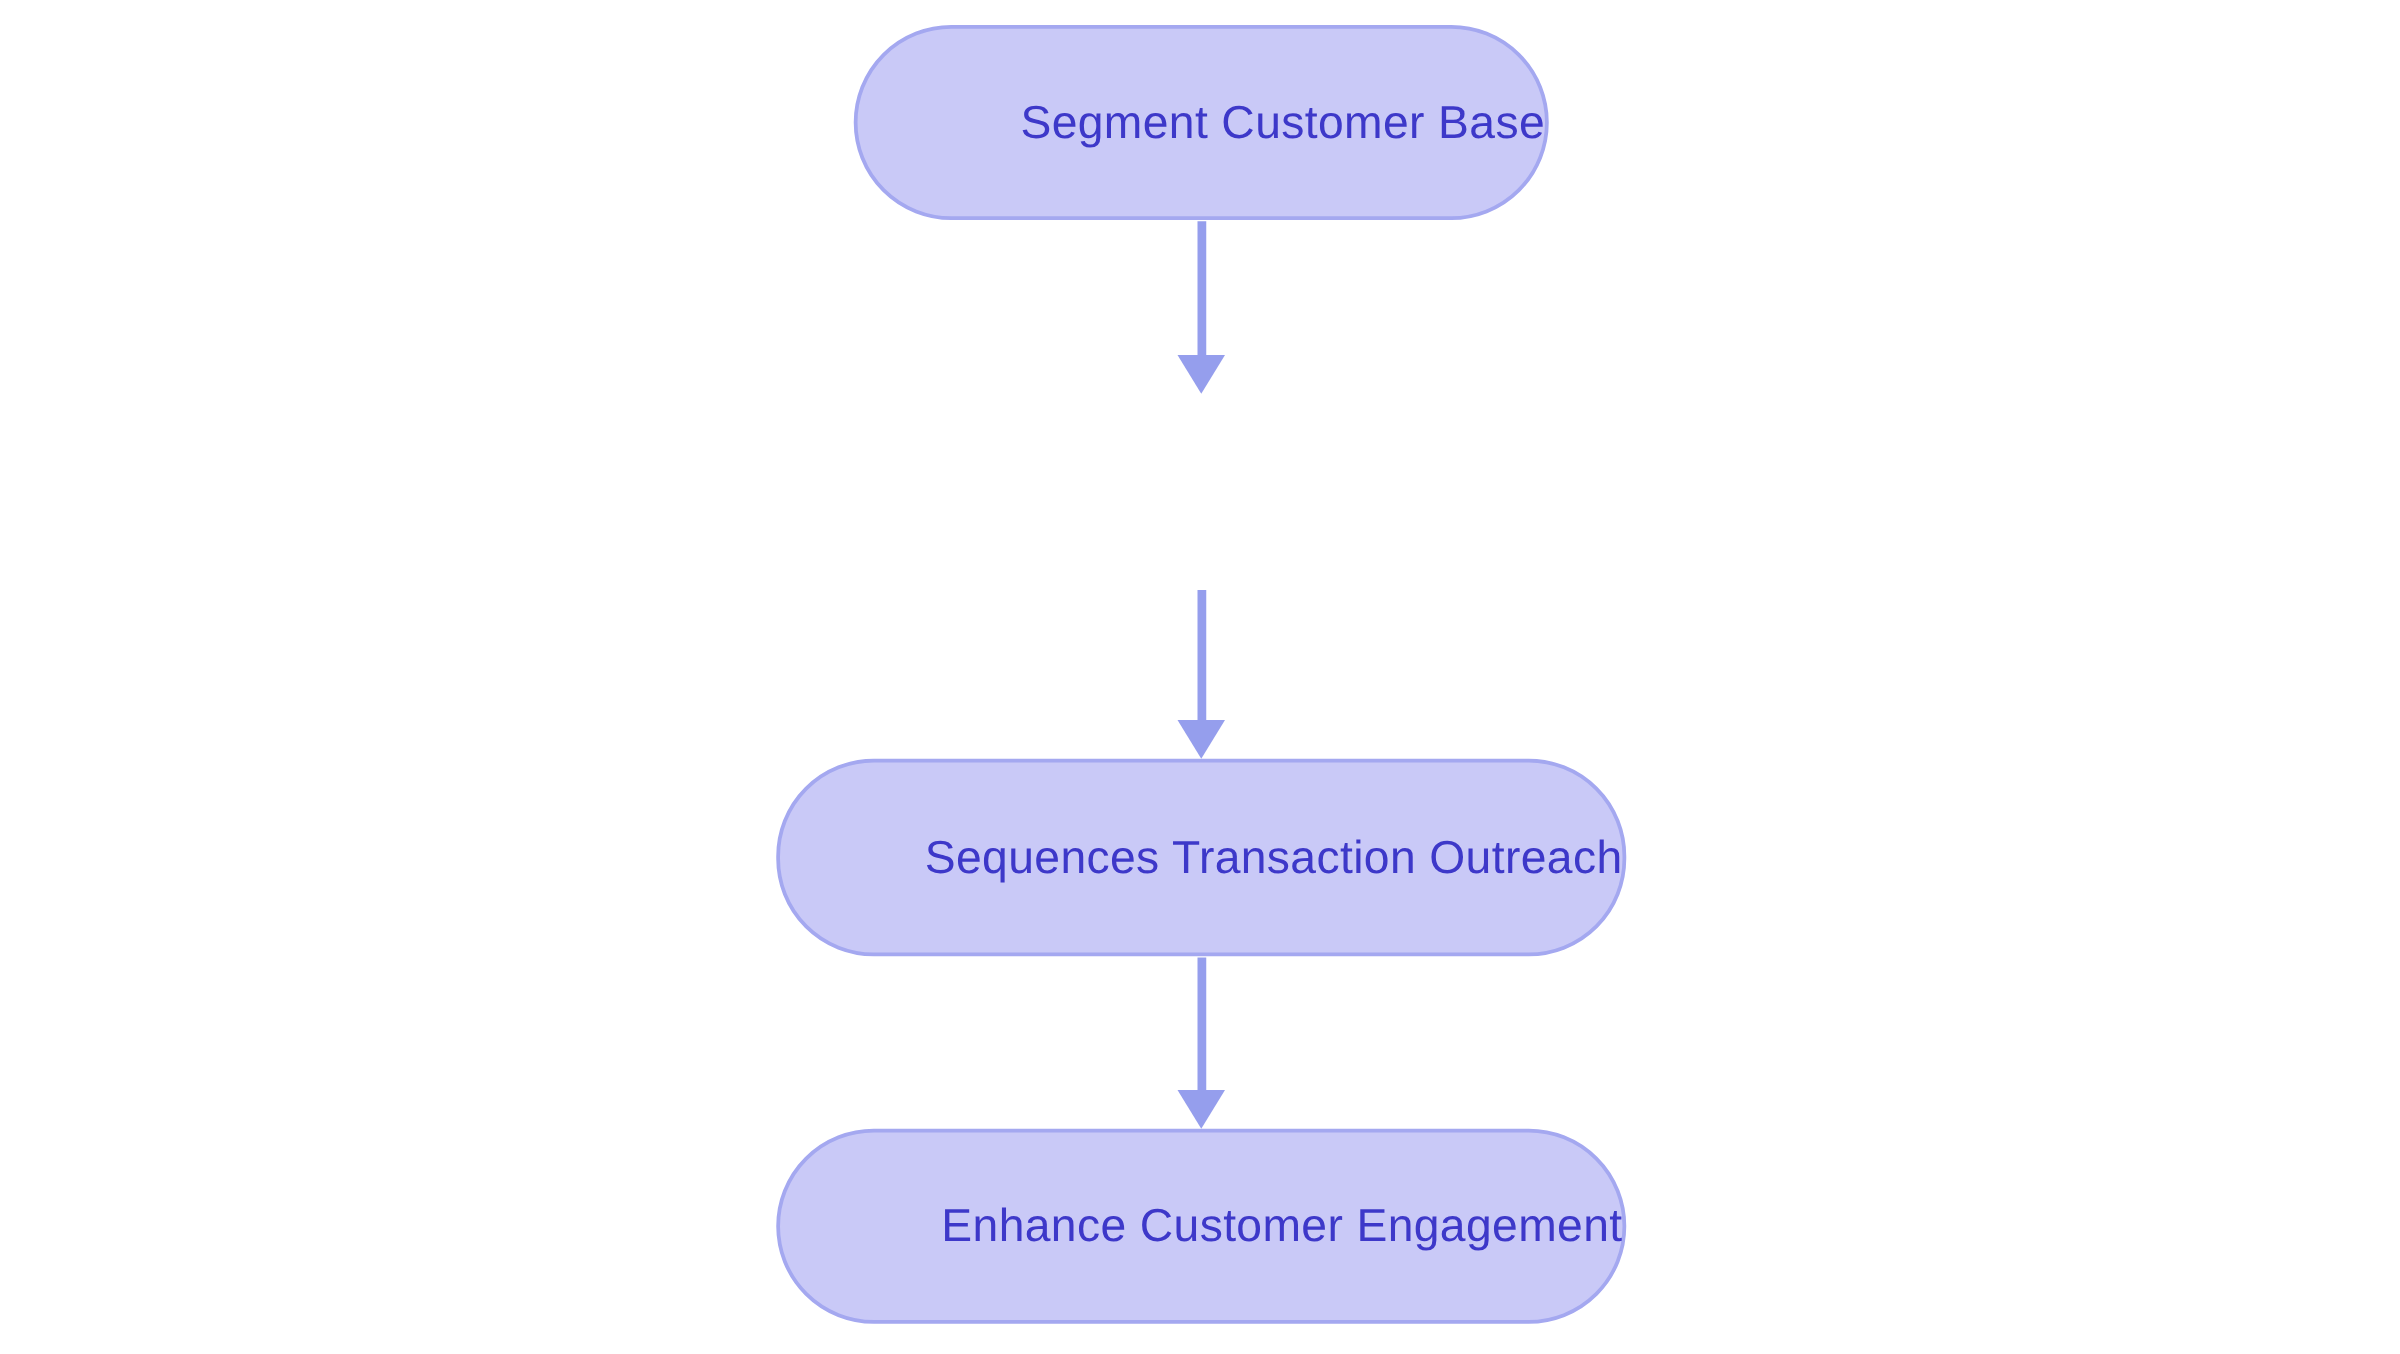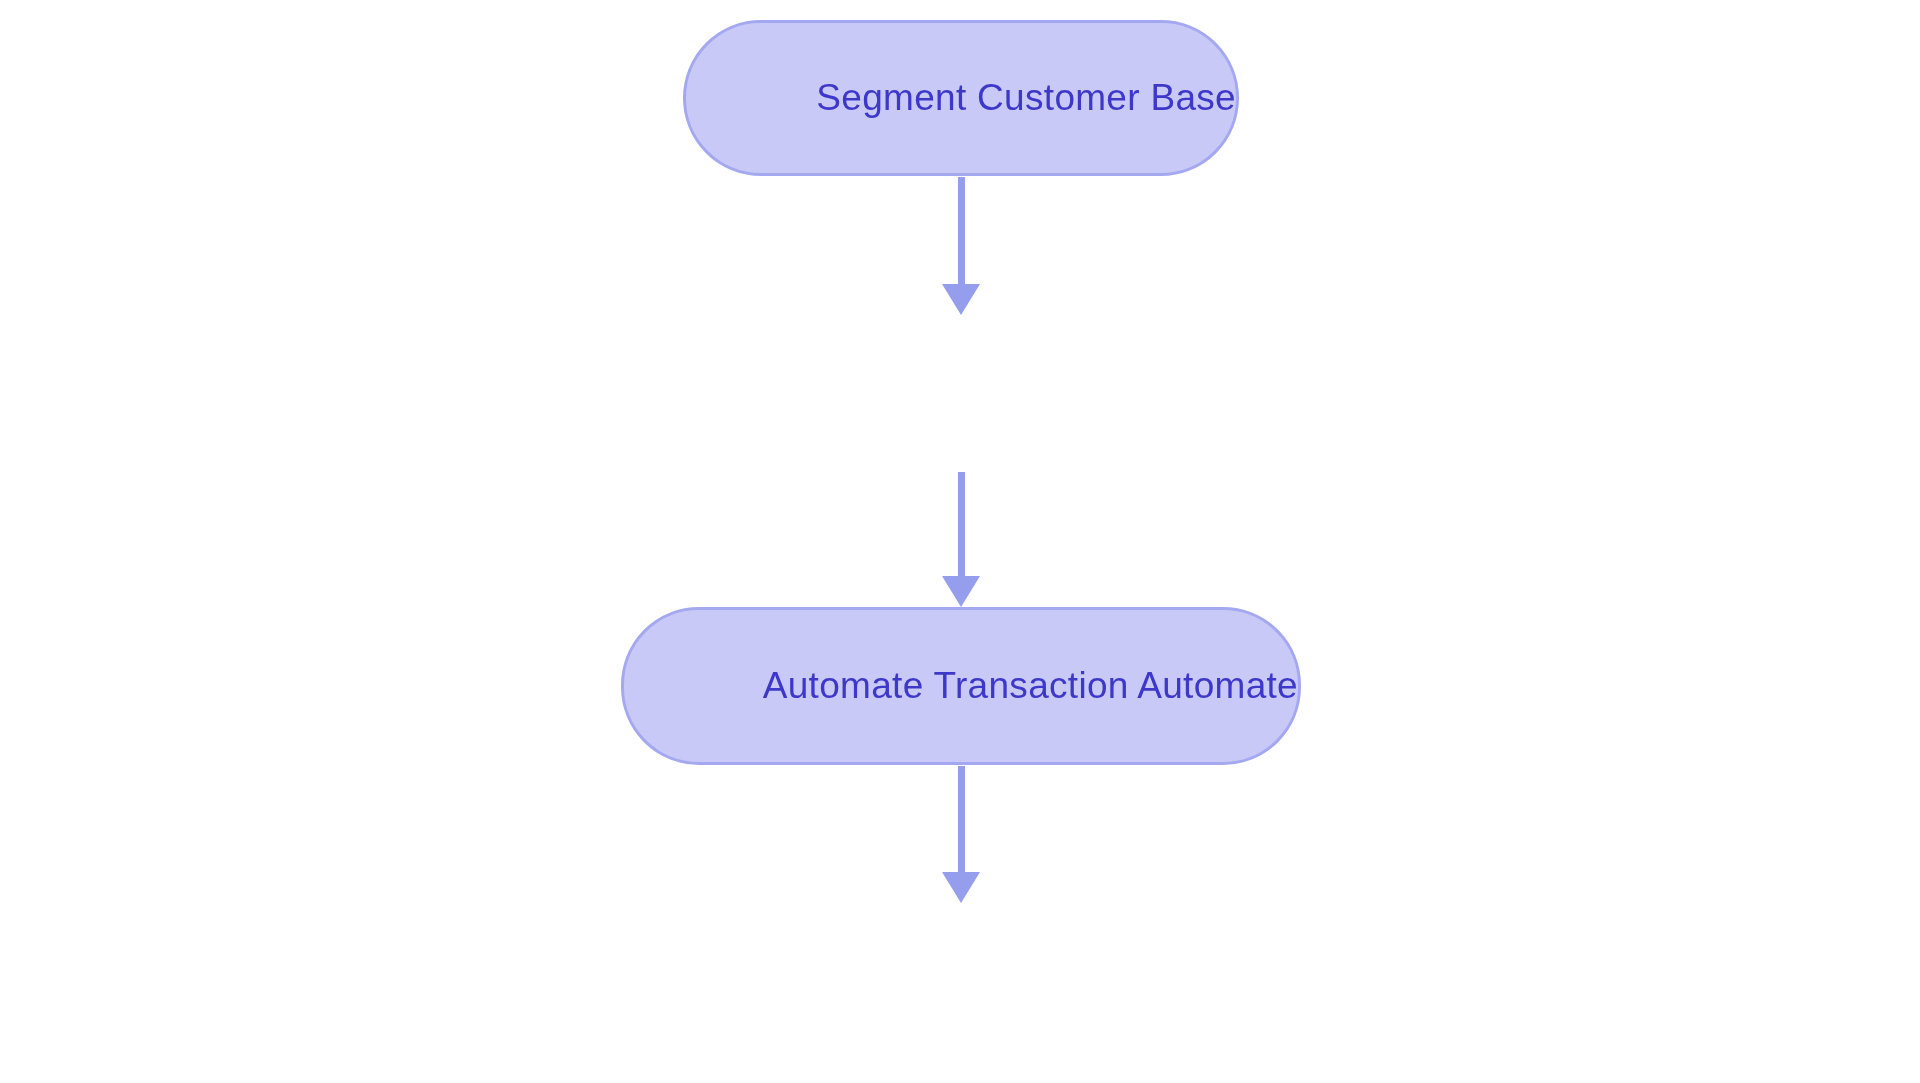--- a/index.html
+++ b/index.html
@@ -85,22 +85,25 @@
     <div class="arrow-head"></div>
   </div>
 
 
   <div class="arrow arrow-2">
     <div class="arrow-line"></div>
     <div class="arrow-head"></div>
   </div>
 
   <div class="node node-3">
-    <span class="node-label">Automate Transaction Automate</span>
+    <span class="node-label">Sequences Transaction Outreach</span>
   </div>
 
   <div class="arrow arrow-3">
     <div class="arrow-line"></div>
     <div class="arrow-head"></div>
   </div>
 
+  <div class="node node-4">
+    <span class="node-label">Enhance Customer Engagement</span>
+  </div>
 
 </div>
 
 </body></html>

